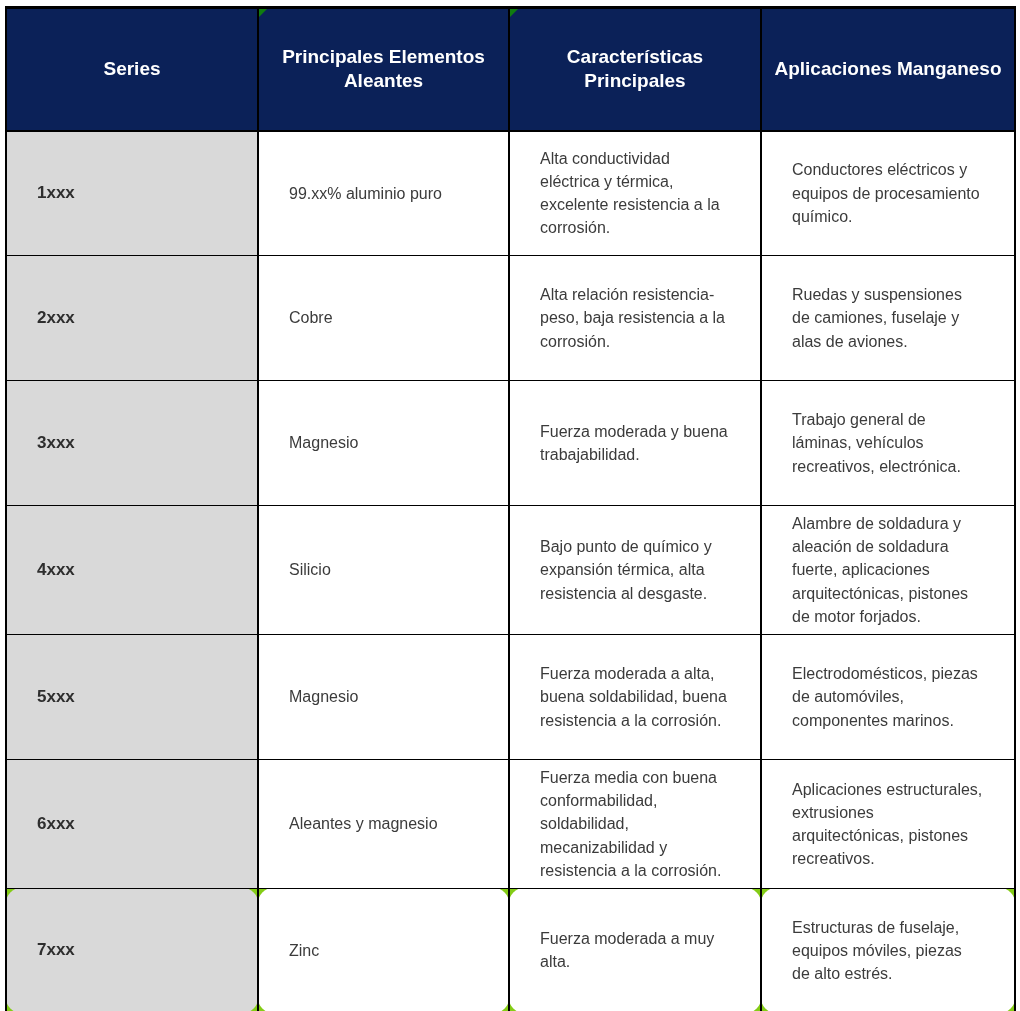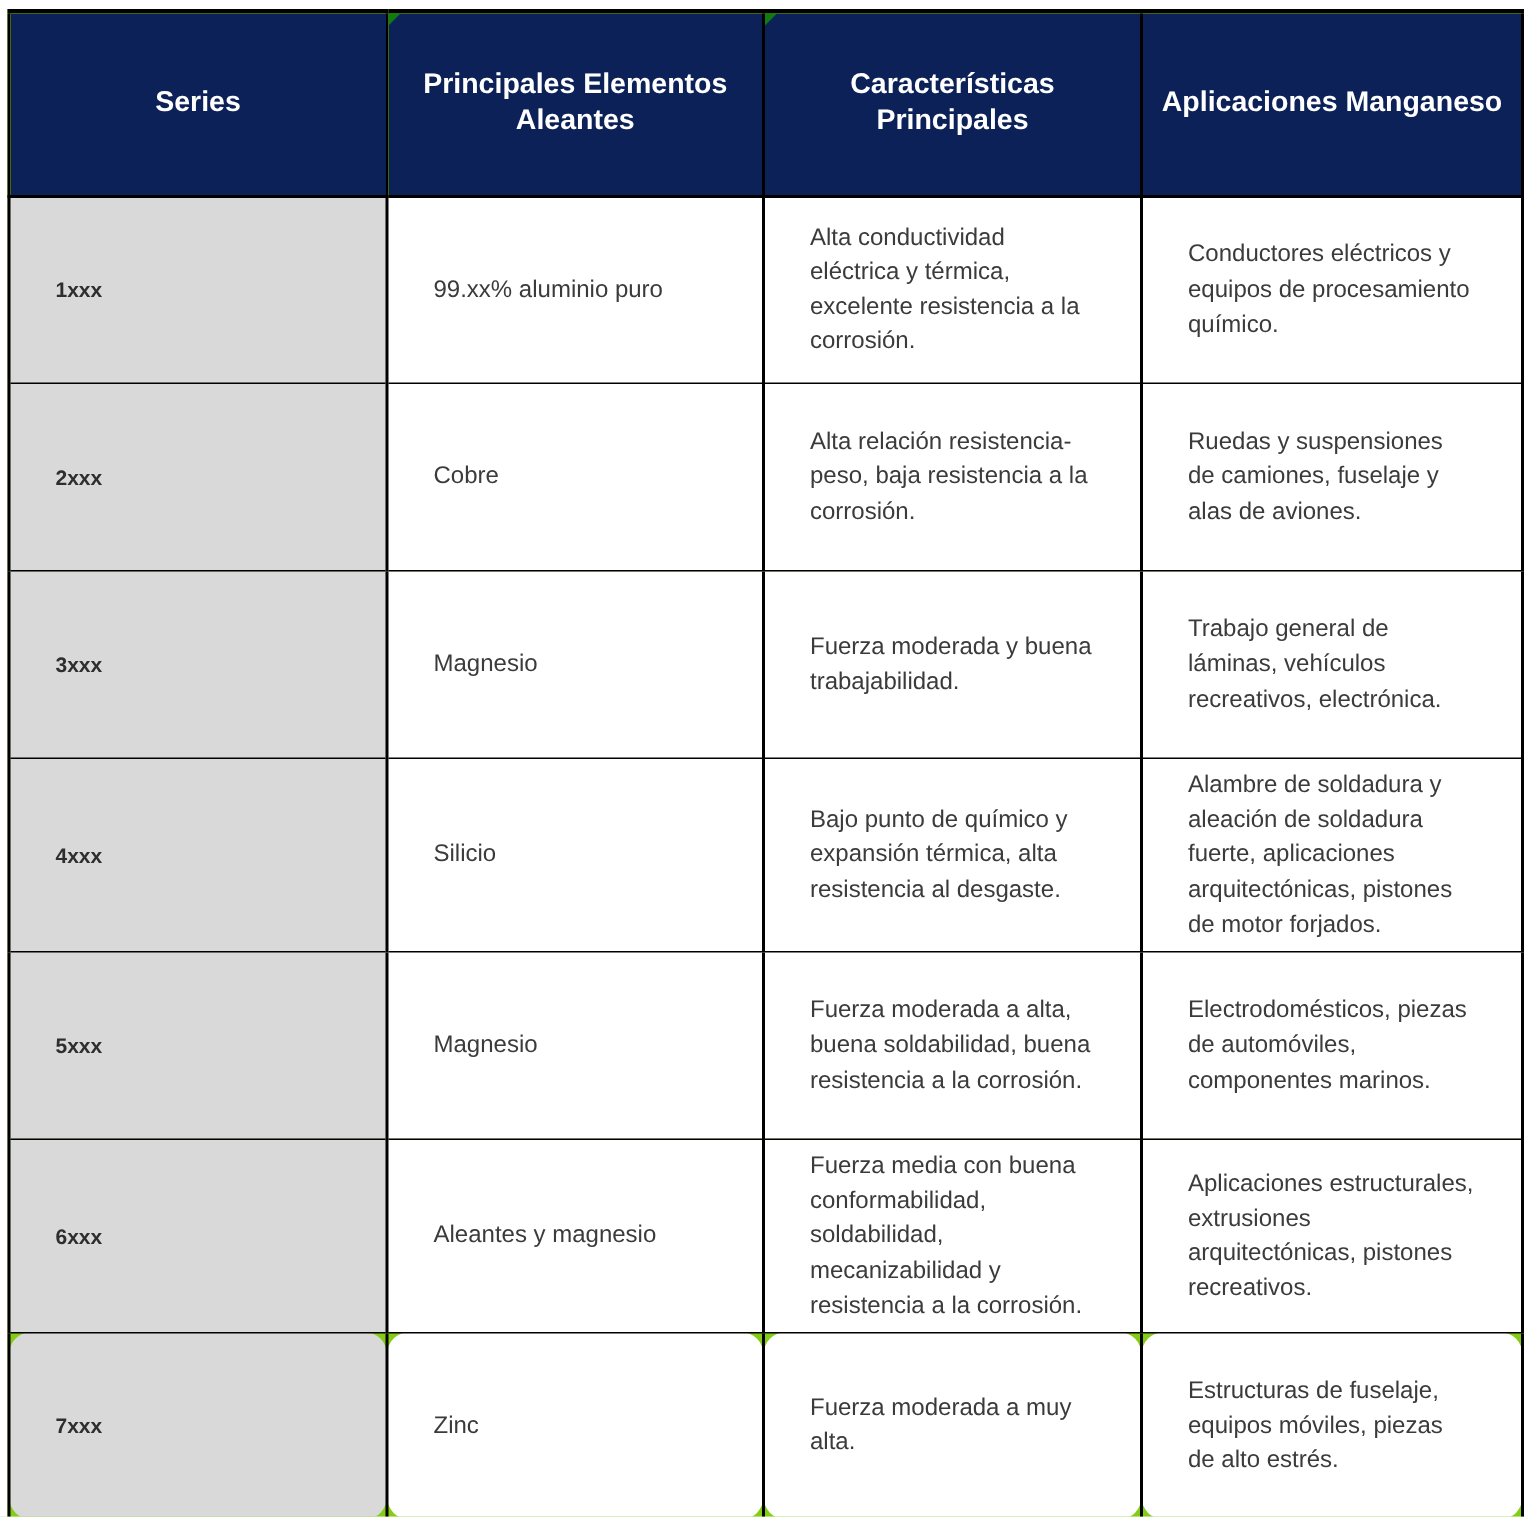--- a/index.html
+++ b/index.html
@@ -79,21 +79,21 @@
     font-size: 16px;
     line-height: 1.45;
     color: #3b3b3b;
     padding: 6px 30px;
     background: #ffffff;
   }
 
   td.cell.series-cell {
     background: #d9d9d9;
     font-weight: bold;
-    font-size: 14px;
+    font-size: 17px;
     color: #2e2e2e;
     margin-left: 36px;
   }
 
   tbody tr.data-row:last-child td.cell {
     border-bottom: 3px solid #000000;
     border-radius: 15px;
   }
 </style>
 </head>

